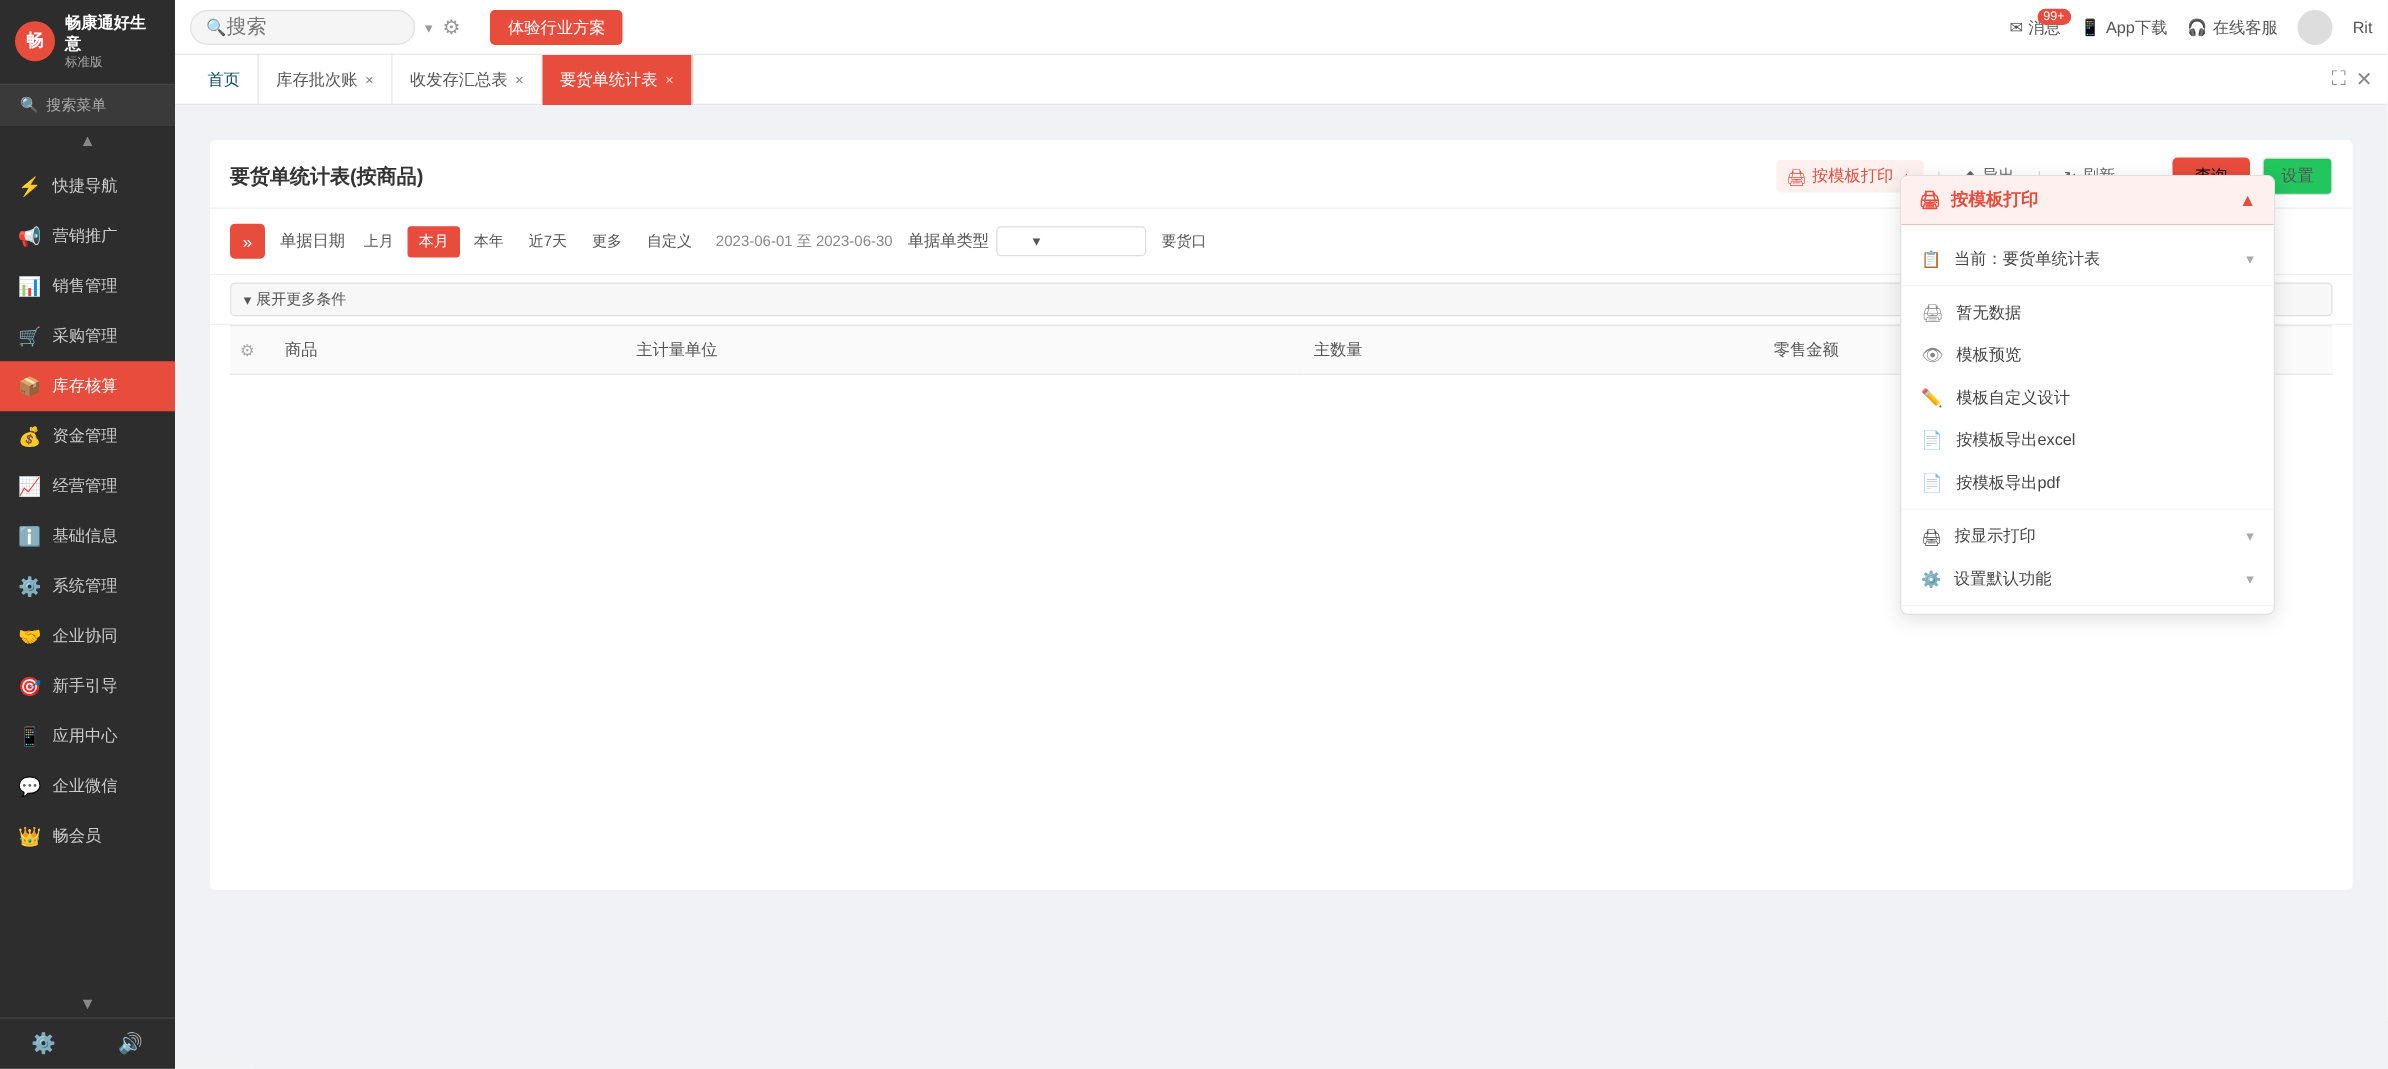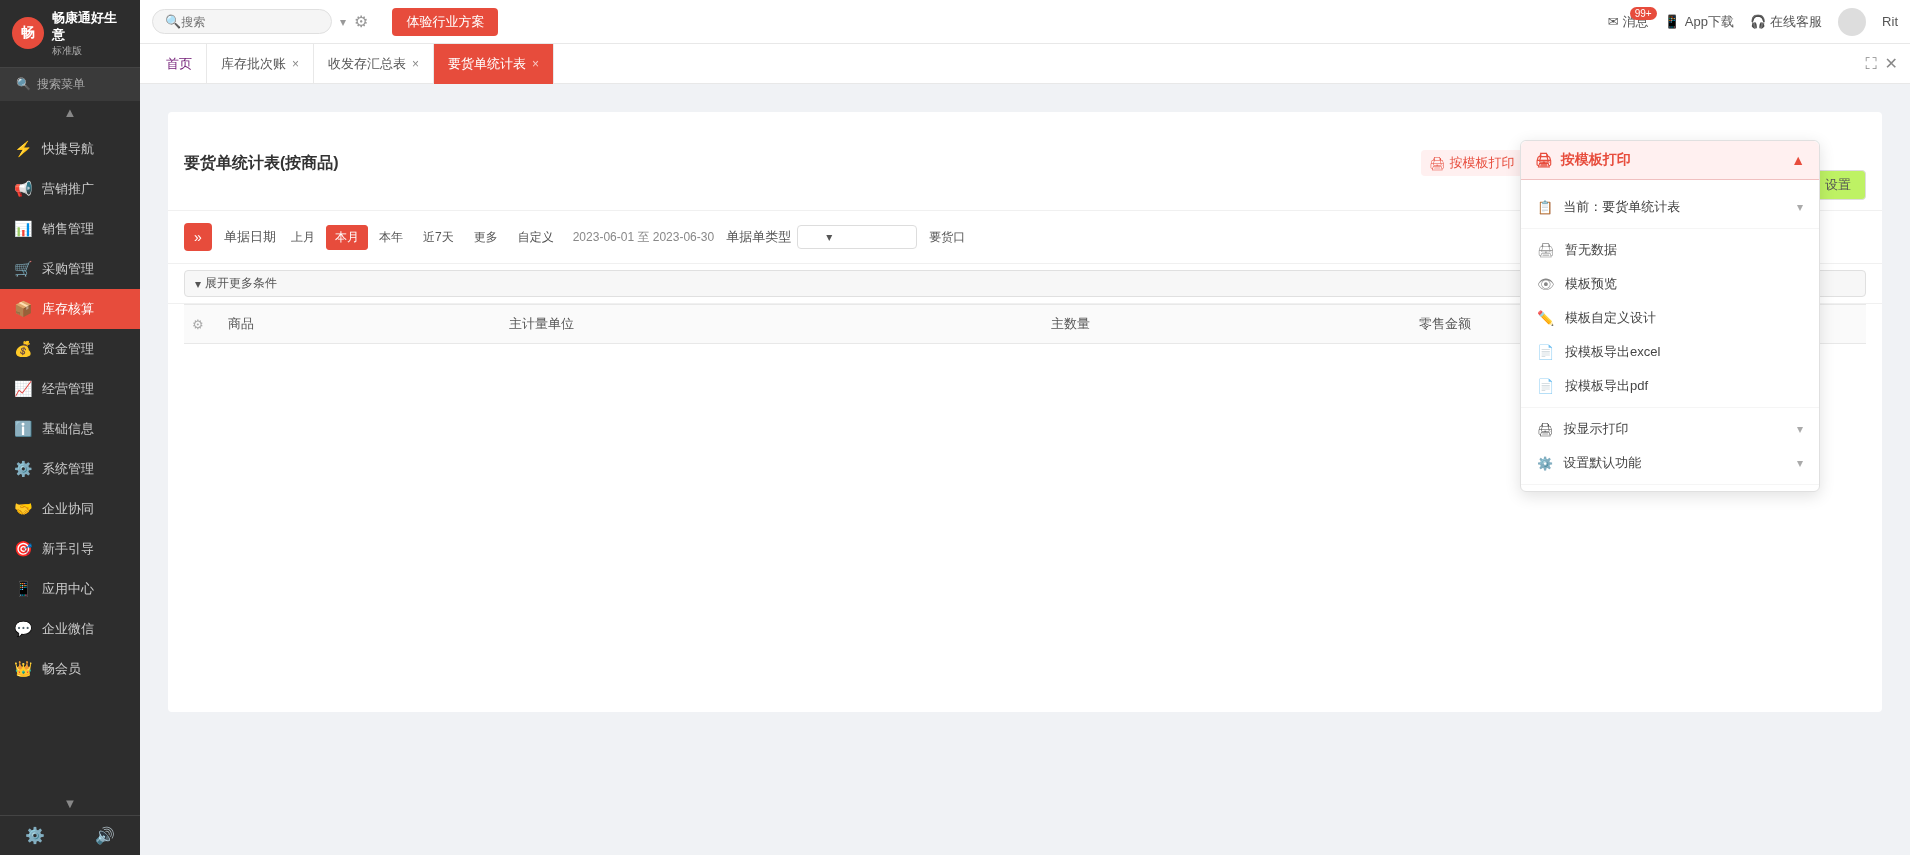--- a/index.html
+++ b/index.html
@@ -108,21 +108,21 @@
     }
     .topbar-search {
       display: flex; align-items: center;
       background: #f5f5f5;
       border-radius: 14px;
       padding: 4px 12px;
       width: 180px;
       border: 1px solid #e0e0e0;
     }
     .topbar-search input {
-      border: none; background: transparent; outline: none; font-size: 12px; color: #999; width: 130px;
+      border: none; background: transparent; outline: none; font-size: 16px; color: #999; width: 130px;
     }
     .topbar-chevron { color: #999; cursor: pointer; font-size: 12px; }
     .topbar-gear { color: #999; cursor: pointer; font-size: 16px; }
     .topbar-trial-btn {
       background: #e74c3c; color: #fff;
       border: none; border-radius: 4px;
       padding: 5px 14px; cursor: pointer; font-size: 13px;
       margin-left: 16px;
     }
     .topbar-spacer { flex: 1; }
@@ -157,21 +157,21 @@
       font-size: 13px;
       color: #555;
       border-right: 1px solid #e8e8e8;
       position: relative;
     }
     .tab.active { background: #e74c3c; color: #fff; }
     .tab .tab-close {
       margin-left: 6px; font-size: 12px; cursor: pointer;
       opacity: 0.7;
     }
-    .tab.home { color: #701a75; font-weight: normal; }
+    .tab.home { color: #0c4a6e; font-weight: normal; }
     .tabs-right {
       margin-left: auto;
       display: flex; align-items: center; gap: 8px;
     }
     .tabs-btn { background: none; border: none; cursor: pointer; font-size: 16px; color: #888; }
 
     
     .content {
       flex: 1; overflow: auto; padding: 28px;
       background: #f0f2f5;
@@ -198,22 +198,22 @@
       display: flex; align-items: center; gap: 4px;
       color: #666; cursor: pointer; font-size: 13px;
       background: none; border: none; padding: 4px 8px;
     }
     .action-btn.active-dropdown { color: #e74c3c; background: #fff0f0; border-radius: 4px; }
     .query-btn {
       background: #e74c3c; color: #000000; border: none; border-radius: 4px;
       padding: 6px 18px; cursor: pointer; font-size: 13px;
     }
     .settings-btn {
-      background: #bef264; color: #555; border: 1px solid #ddd; border-radius: 4px;
-      padding: 5px 14px; cursor: pointer; font-size: 13px; margin-top: 44px;
+      background: #22c55e; color: #555; border: 1px solid #ddd; border-radius: 4px;
+      padding: 5px 14px; cursor: pointer; font-size: 13px;
     }
 
     
     .filter-row {
       display: flex; align-items: center; gap: 12px;
       padding: 12px 16px;
       border-bottom: 1px solid #f0f0f0;
       flex-wrap: wrap;
     }
     .filter-expand-btn {

